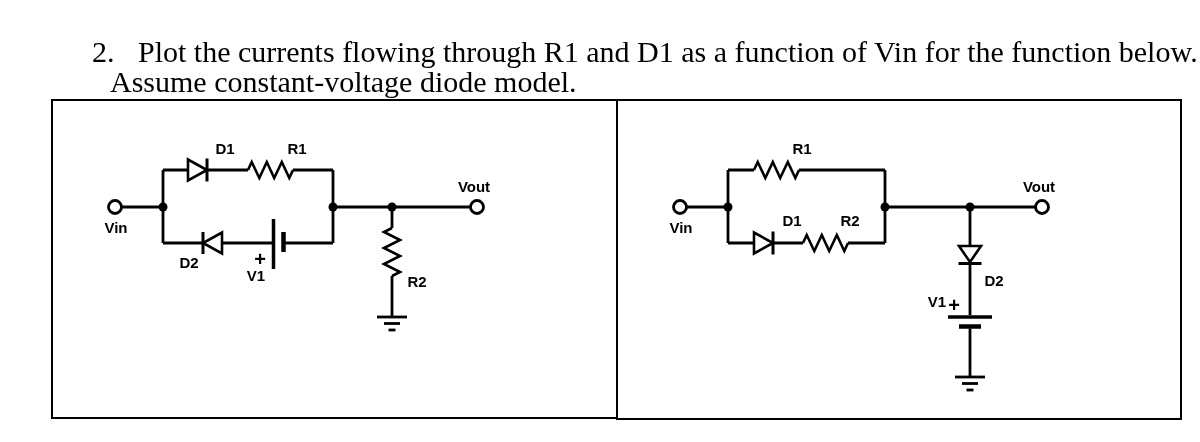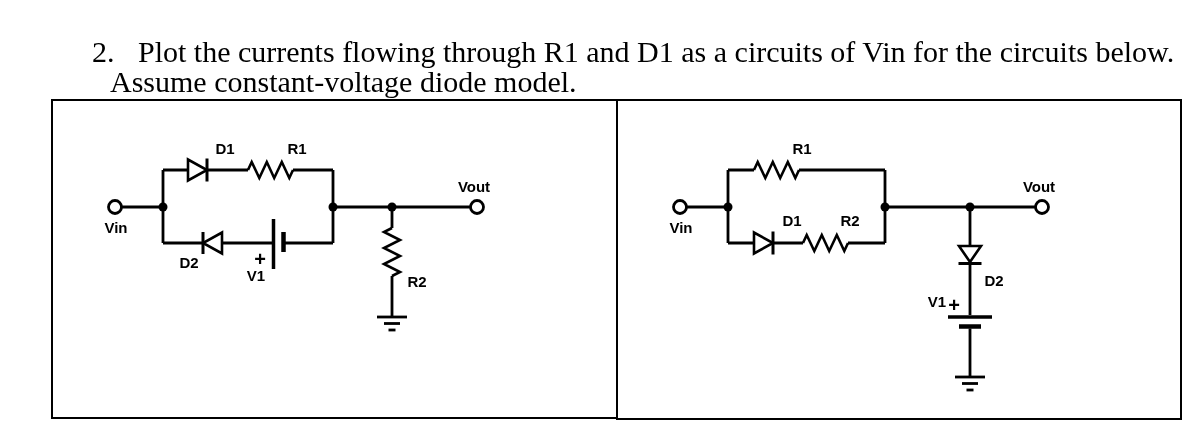--- a/index.html
+++ b/index.html
@@ -47,21 +47,21 @@
   }
   .plus { font-size: 20px; }
 </style>
 </head>
 <body>
 
 <div class="page">
 
   <div>
     <span class="problem-number">2.</span>
-    <div class="problem-line line1">Plot the currents flowing through R1 and D1 as a circuits of Vin for the circuits below.</div>
+    <div class="problem-line line1">Plot the currents flowing through R1 and D1 as a function of Vin for the function below.</div>
     <div class="problem-line line2">Assume constant-voltage diode model.</div>
   </div>
 
   <svg class="circuits" width="1200" height="442" viewBox="0 0 1200 442" xmlns="http://www.w3.org/2000/svg">
 
     <rect class="box" x="52" y="100" width="565" height="318"></rect>
     <rect class="box" x="617" y="100" width="564" height="319"></rect>
 
     <g>
       <path class="w" d="M121.5 207 H163 M163 170 V243 M163 170 H188 M207 170 H248 M293 170 H333

